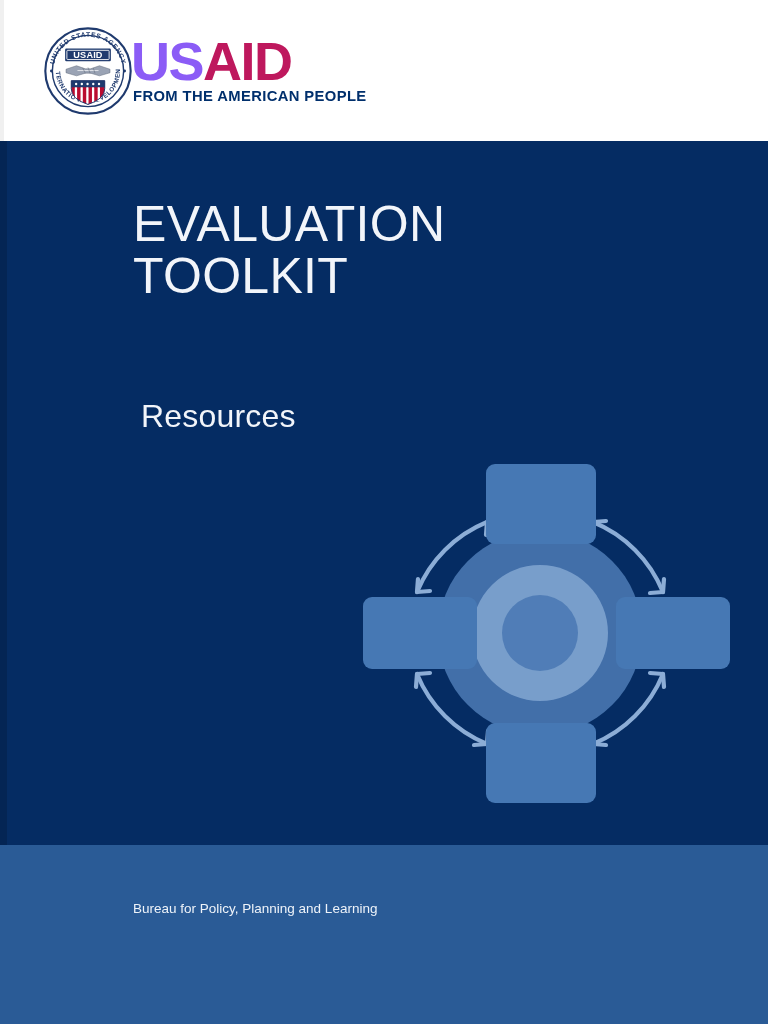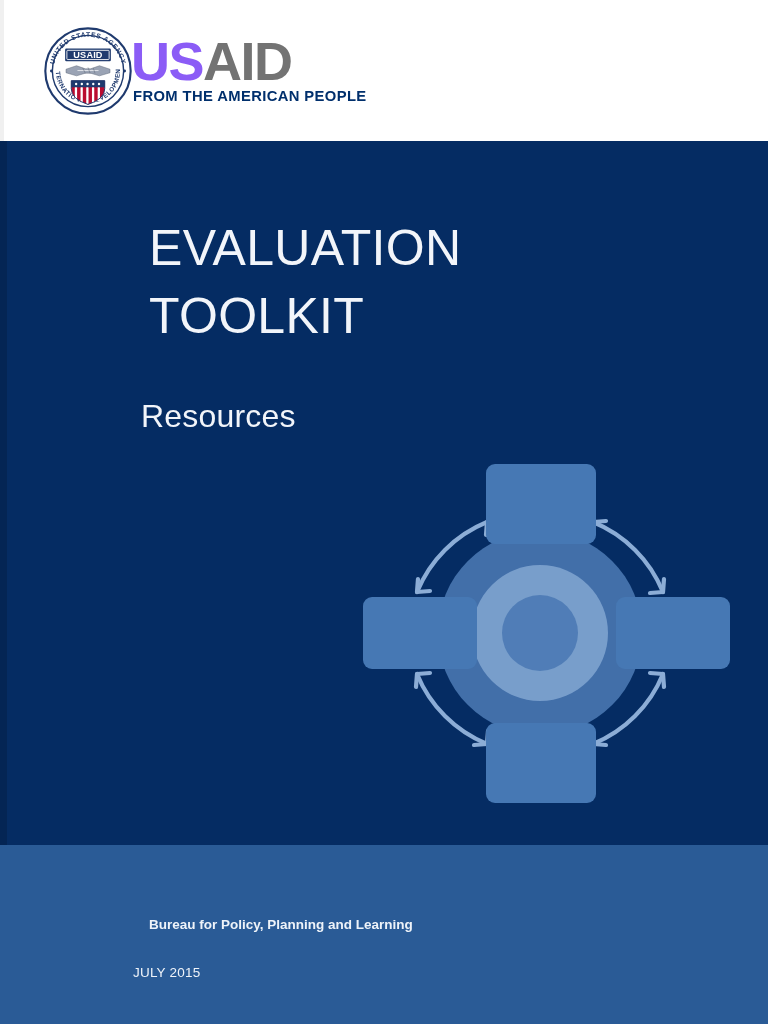--- a/index.html
+++ b/index.html
@@ -60,21 +60,21 @@
     position: absolute;
     left: 0;
     top: 0;
     font-size: 54px;
     font-weight: bold;
     letter-spacing: -1.5px;
     line-height: 56px;
     white-space: nowrap;
   }
   .wm-us { color: #8b5cf6; }
-  .wm-aid { color: #737373; }
+  .wm-aid { color: #be185d; }
   #wordmark-tagline {
     position: absolute;
     left: 2px;
     top: 54px;
     color: #002F6C;
     font-size: 15.4px;
     font-weight: bold;
     letter-spacing: 0.4px;
     white-space: nowrap;
     transform: scaleX(0.96);
@@ -104,24 +104,24 @@
   #title-block {
     position: absolute;
     left: 133px;
     top: 57px;
     width: 520px;
   }
   #doc-title {
     color: #f2f5fa;
     font-size: 50px;
     font-weight: normal;
-    line-height: 68px;
+    line-height: 52px;
     letter-spacing: 0.3px;
     white-space: pre-line;
-    margin: 16px;
+    margin: 0;
   }
   #doc-subtitle {
     position: absolute;
     left: 8px;
     top: 200px;
     color: #f2f5fa;
     font-size: 32px;
     font-weight: normal;
     letter-spacing: 0.2px;
     margin: 0;
@@ -148,22 +148,21 @@
   #footer-text {
     position: absolute;
     left: 133px;
     top: 54px;
     width: 560px;
   }
   #footer-bureau {
     color: #eef3f9;
     font-size: 13.5px;
     line-height: 19px;
-    margin: 16px;
-    font-weight: bold;
+    margin: 0;
   }
   #footer-date {
     color: #eef3f9;
     font-size: 13.5px;
     line-height: 19px;
     margin: 29px 0 0 0;
     letter-spacing: 0.2px;
   }
 </style>
 </head>
@@ -272,17 +271,16 @@
           <rect x="131" y="262" width="110" height="80" rx="9"></rect>
           <rect x="8" y="136" width="114" height="72" rx="9"></rect>
         </g>
       </svg>
     </div>
   </div>
 
   <div id="footer-band">
     <div id="footer-text">
       <p id="footer-bureau">Bureau for Policy, Planning and Learning</p>
-      <p id="footer-date">JULY 2015</p>
     </div>
   </div>
 
 </div>
 
 </body></html>

